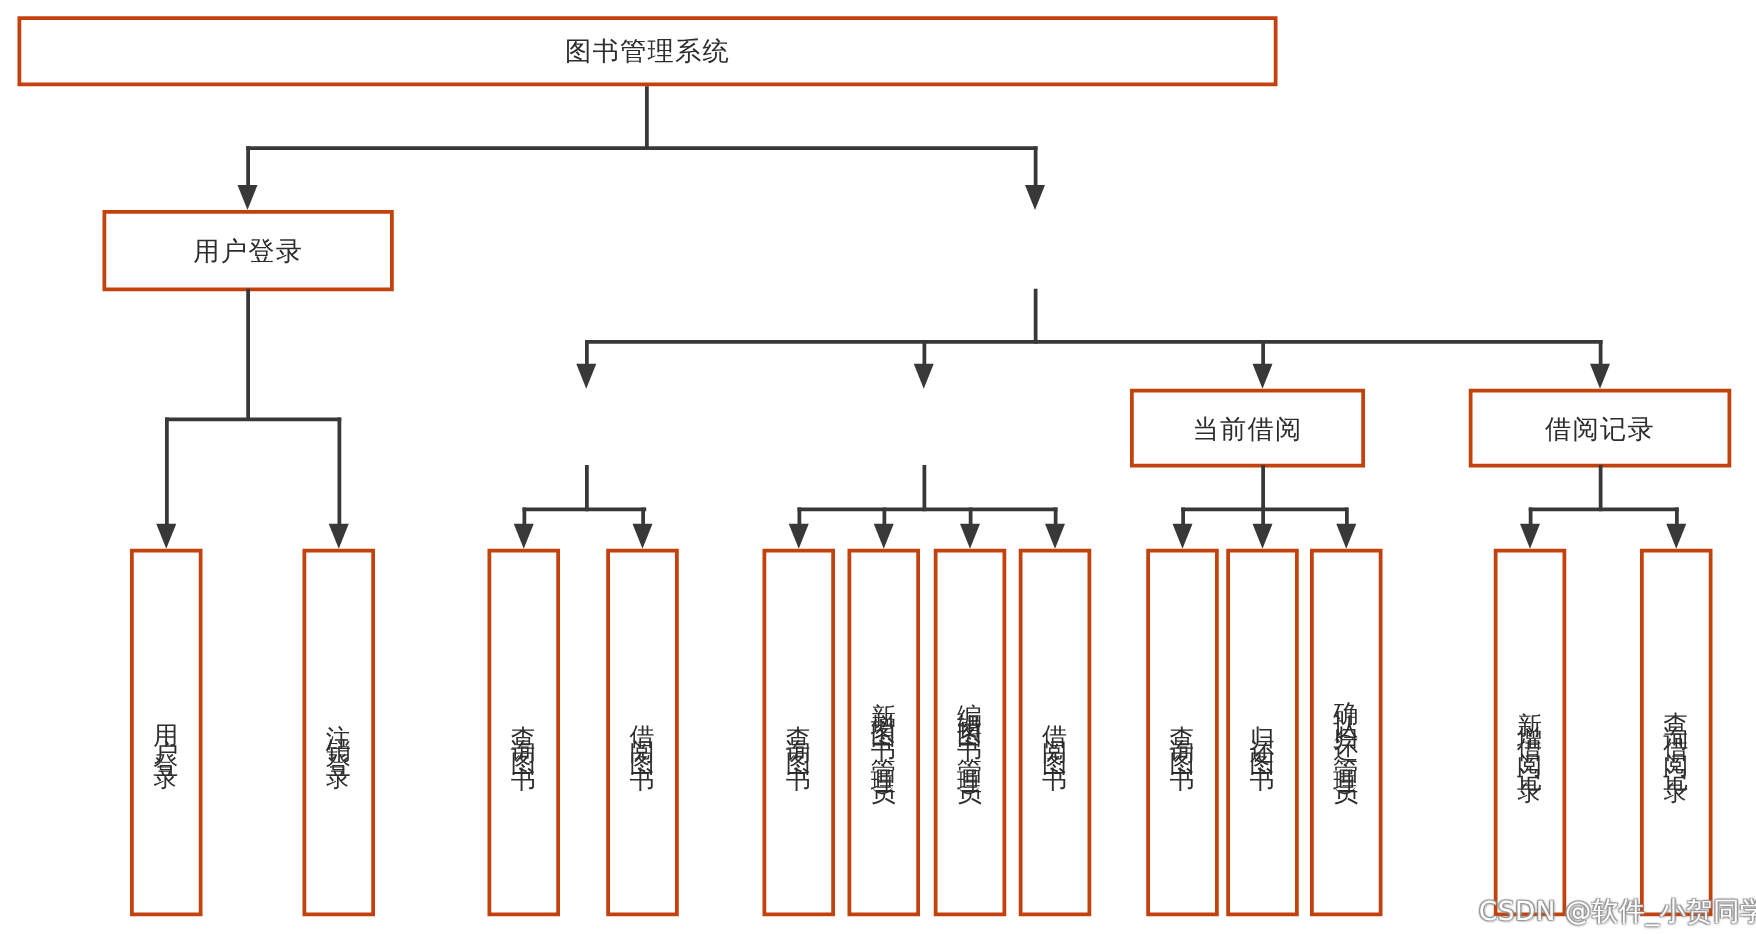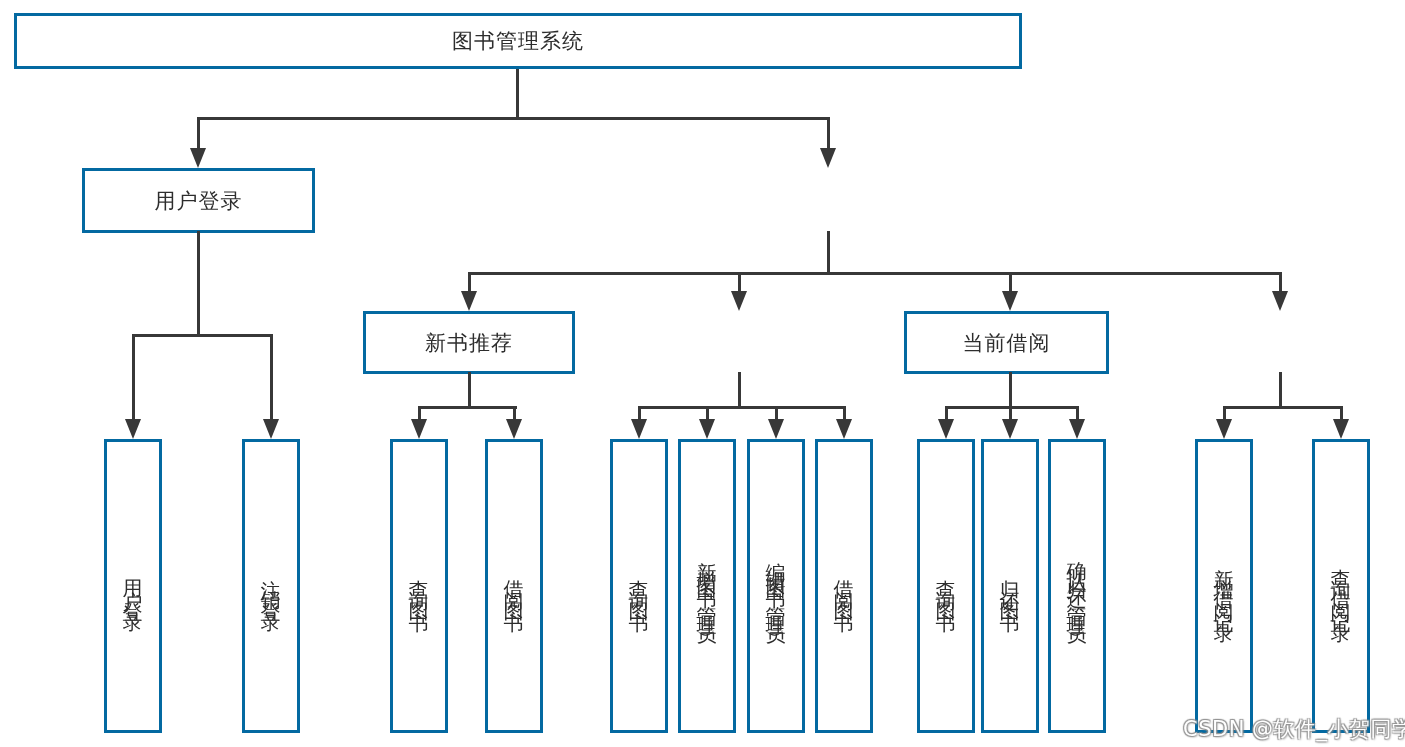--- a/index.html
+++ b/index.html
@@ -2,21 +2,21 @@
 <html><head>
 <meta charset="utf-8">
 <style>
   html,body{margin:0;padding:0;background:#ffffff;}
   .canvas{
     position:relative;width:1405px;height:747px;background:#ffffff;overflow:hidden;
     font-family:"DejaVu Sans","Liberation Sans",sans-serif;color:#2d2d2d;
   }
   .box{
     position:absolute;box-sizing:border-box;background:#ffffff;
-    border:3px solid #0369a1;display:flex;align-items:center;justify-content:center;
+    border:3px solid #c2410c;display:flex;align-items:center;justify-content:center;
   }
   .hbox{font-size:21px;letter-spacing:1px;}
   .vbox{
     writing-mode:vertical-rl;text-orientation:mixed;
     font-size:20px;letter-spacing:11px;line-height:1;
     display:flex;align-items:center;justify-content:center;
   }
   .line{position:absolute;background:#383838;}
   .ah{
     position:absolute;width:0;height:0;
@@ -61,25 +61,25 @@
   <div class="line" style="left:468px;top:272px;width:814px;height:3px;"></div>
   <div class="line" style="left:468px;top:272px;width:3px;height:20px;"></div>
   <div class="ah" style="left:461px;top:291px;"></div>
   <div class="line" style="left:738px;top:272px;width:3px;height:20px;"></div>
   <div class="ah" style="left:731px;top:291px;"></div>
   <div class="line" style="left:1009px;top:272px;width:3px;height:20px;"></div>
   <div class="ah" style="left:1002px;top:291px;"></div>
   <div class="line" style="left:1279px;top:272px;width:3px;height:20px;"></div>
   <div class="ah" style="left:1272px;top:291px;"></div>
 
-  <div class="box hbox" style="left:363px;top:311px;width:212px;height:63px;">
-    <span>新书推荐</span>
+  <div class="box hbox" style="left:904px;top:311px;width:188px;height:63px;">
+    <span>当前借阅</span>
   </div>
-  <div class="box hbox" style="left:904px;top:311px;width:205px;height:63px;">
-    <span>当前借阅</span>
+  <div class="box hbox" style="left:1175px;top:311px;width:210px;height:63px;">
+    <span>借阅记录</span>
   </div>
 
   <div class="line" style="left:468px;top:372px;width:3px;height:37px;"></div>
   <div class="line" style="left:418px;top:406px;width:99px;height:3px;"></div>
   <div class="line" style="left:418px;top:406px;width:3px;height:15px;"></div>
   <div class="ah" style="left:411px;top:419px;"></div>
   <div class="line" style="left:513px;top:406px;width:3px;height:15px;"></div>
   <div class="ah" style="left:506px;top:419px;"></div>
 
   <div class="line" style="left:738px;top:372px;width:3px;height:37px;"></div>

